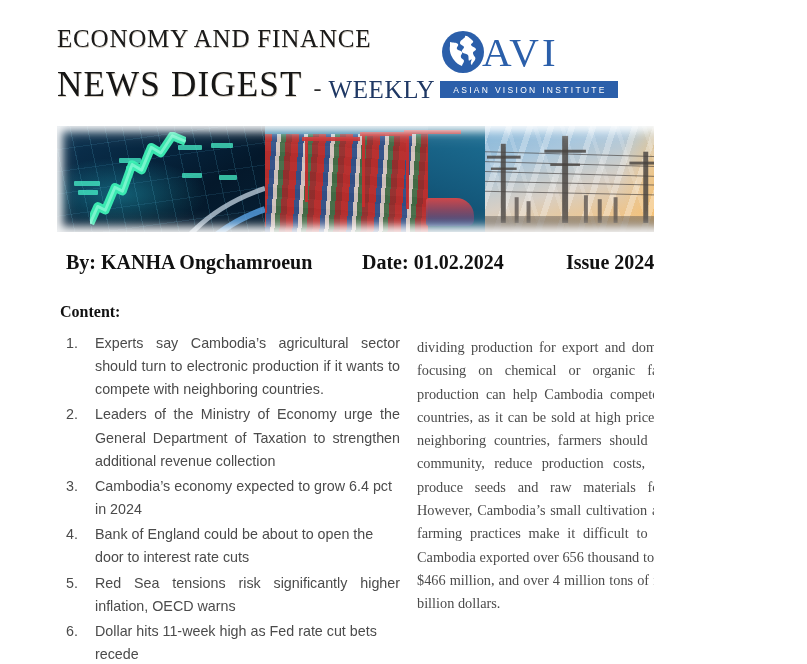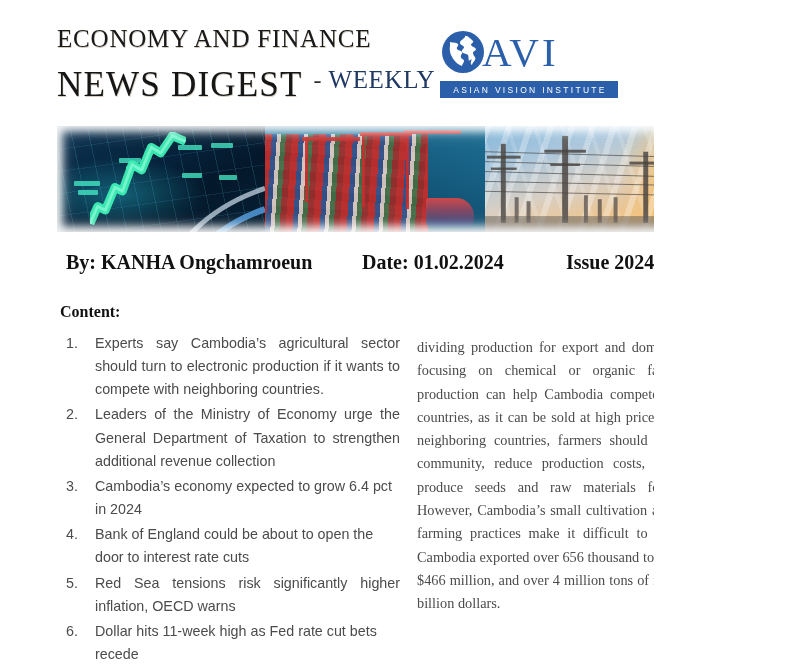--- a/index.html
+++ b/index.html
@@ -37,21 +37,21 @@
     font-size: 25px;
     letter-spacing: 0.8px;
     color: #1a1a1a;
     line-height: 1;
     white-space: nowrap;
     text-shadow: 0.5px 0.5px 0 rgba(120,100,70,0.35);
   }
   .title-row {
     margin-top: 16px;
     display: flex;
-    align-items: flex-start;
+    align-items: flex-end;
     white-space: nowrap;
   }
   .title-main {
     font-family: "Liberation Serif", serif;
     font-size: 35px;
     letter-spacing: 1.2px;
     color: #161616;
     line-height: 1;
     text-shadow: 0.6px 0.6px 0 rgba(150,130,100,0.4);
   }

